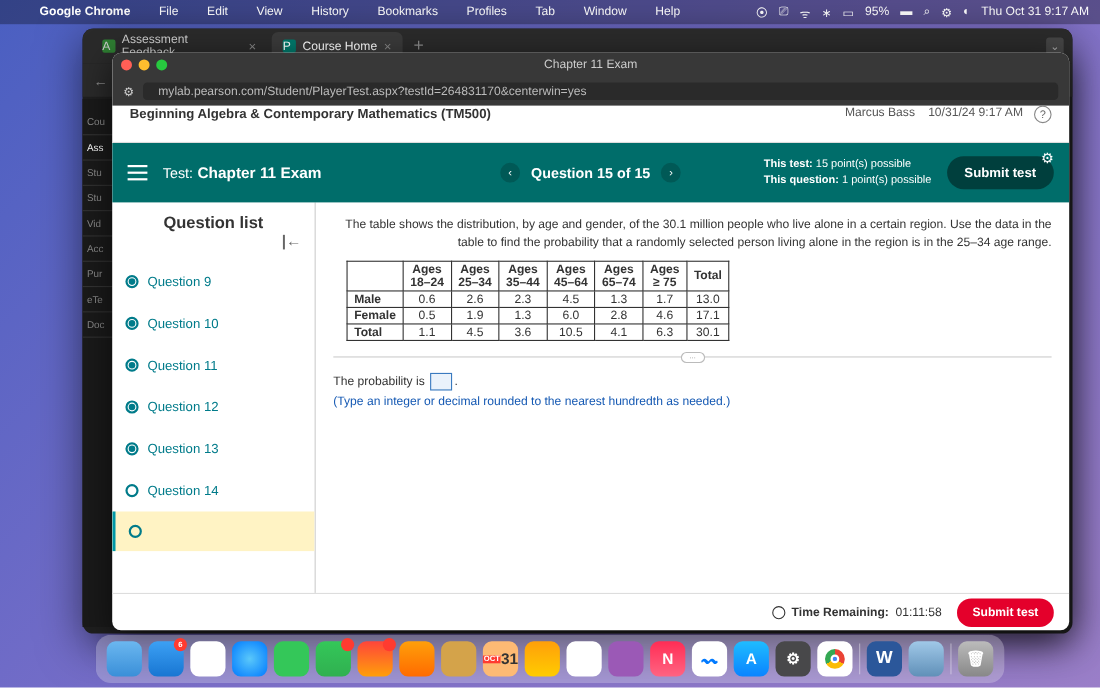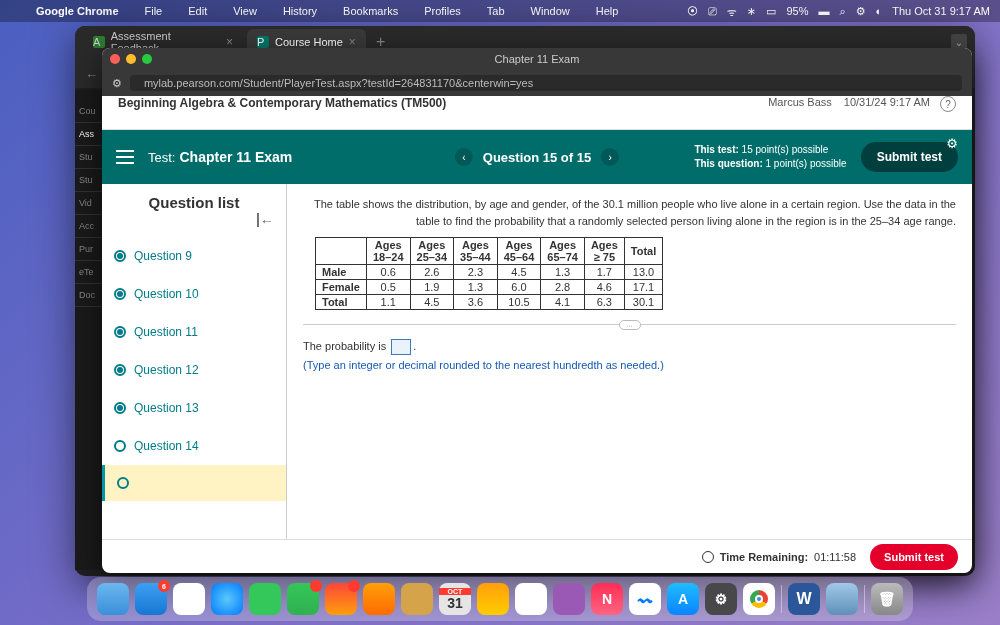--- a/index.html
+++ b/index.html
@@ -282,21 +282,21 @@
   <div class="app" style="background:radial-gradient(#5ac8fa,#007aff)"></div>
   <div class="app" style="background:#34c759"></div>
   <div class="app" style="background:linear-gradient(#34c759,#30b050)">
       <span class="badge"></span>
     </div>
   <div class="app" style="background:linear-gradient(#ff453a,#ff9f0a)">
       <span class="badge"></span>
     </div>
   <div class="app" style="background:linear-gradient(#ff9f0a,#ff6b00)"></div>
   <div class="app" style="background:#d4a34a"></div>
-  <div class="app" style="background:#e5e5e5;color:#ff3b30;flex-direction:column;font-size:7px">
+  <div class="app" style="background:#fdba74;color:#ff3b30;flex-direction:row;font-size:7px">
       <span style="background:#ff3b30;color:#fff;width:100%;text-align:center">OCT</span>
       <span style="color:#333;font-size:14px;font-weight:bold">31</span>
     </div>
   <div class="app" style="background:linear-gradient(#ff9f0a,#ffcc00)"></div>
   <div class="app" style="background:#fff;color:#ffcc00"></div>
   <div class="app" style="background:#9b59b6"></div>
   <div class="app" style="background:linear-gradient(#ff2d55,#ff6482)">N</div>
   <div class="app" style="background:#fff;color:#007aff">〰</div>
   <div class="app" style="background:linear-gradient(#1fbcff,#0a84ff)">A</div>
   <div class="app" style="background:#48484a">⚙</div>

